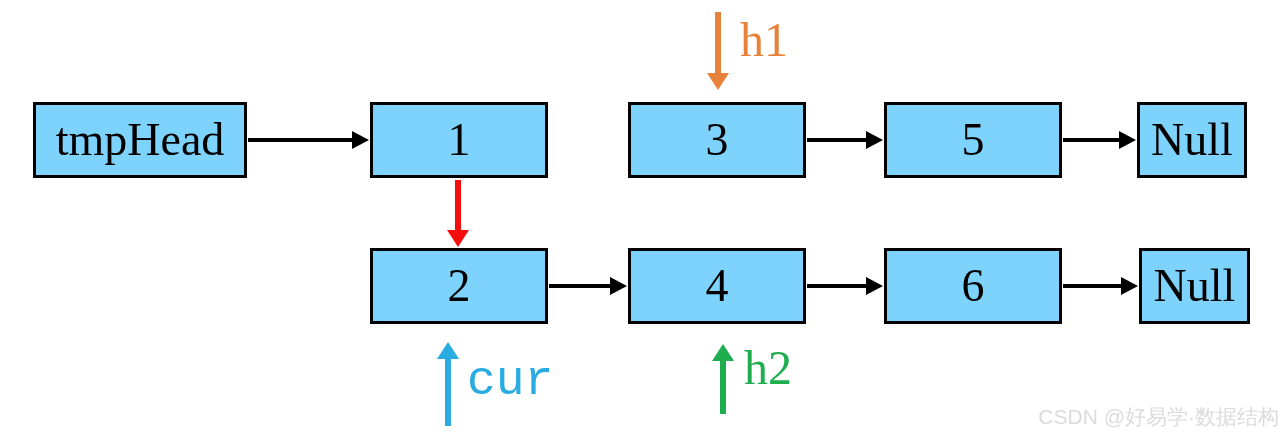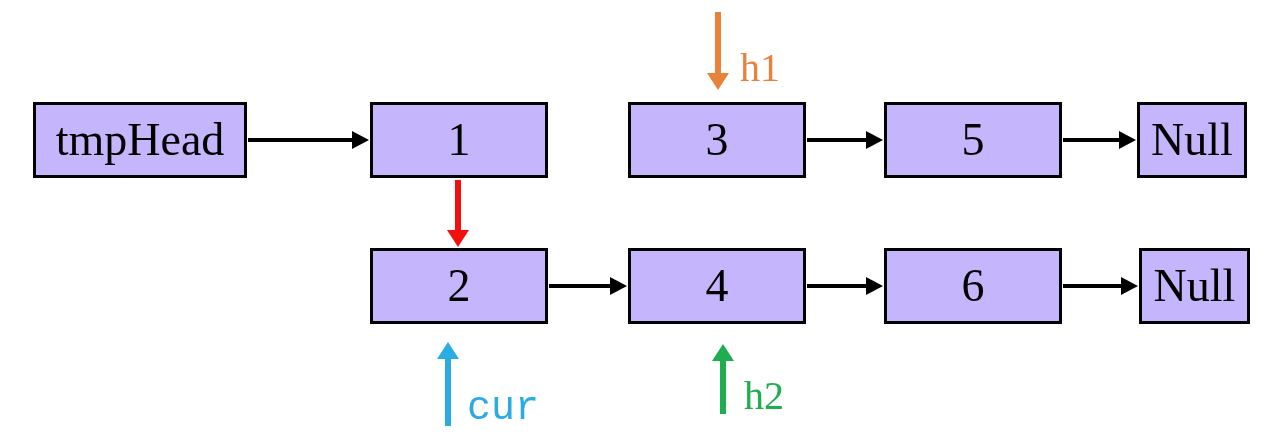--- a/index.html
+++ b/index.html
@@ -6,21 +6,21 @@
   html,body { background:#ffffff; }
   .canvas {
     position:relative; width:1284px; height:438px;
     background:#ffffff; overflow:hidden;
     font-family:"Liberation Serif","DejaVu Serif",serif;
   }
   
   .node {
     position:absolute; height:76px;
     border:3px solid var(--node-border,#000);
-    background:#c4b5fd; color:#000;
+    background:#7dd3fc; color:#000;
     display:flex; align-items:center; justify-content:center;
     font-size:46px; line-height:1;
   }
   
   .harrow { position:absolute; height:18px; display:flex; align-items:center; }
   .harrow .line { flex:1; height:4px; background:var(--link-arrow,#000); }
   .harrow .head {
     width:0; height:0;
     border-top:9px solid transparent; border-bottom:9px solid transparent;
     border-left:17px solid var(--link-arrow,#000);
@@ -36,21 +36,21 @@
   .varrow .head-up {
     width:0; height:0;
     border-left:11px solid transparent; border-right:11px solid transparent;
     border-bottom:17px solid currentColor;
   }
   .h1-arrow  { color:var(--h1-arrow); }
   .h2-arrow  { color:var(--h2-arrow); }
   .cur-arrow { color:var(--cur-arrow); }
   .red-arrow { color:var(--red-arrow); }
   
-  .ptr-label { position:absolute; font-size:40px; line-height:1;margin-top:32px; }
+  .ptr-label { position:absolute; font-size:48px; line-height:1; }
   .h1-label  { color:var(--h1-arrow); }
   .h2-label  { color:var(--h2-arrow); }
   .cur-label { color:var(--cur-arrow);font-family:Liberation Mono, monospace; }
   
   .watermark {
     position:absolute; right:5px; bottom:7px;
     font-family:"Liberation Sans","DejaVu Sans",sans-serif;
     font-size:21px; color:var(--watermark,#dbdbdb);
     text-shadow:1px 1px 0 #ffffff;
     white-space:nowrap;
@@ -114,14 +114,15 @@
     <div class="vline"></div>
   </div>
   <div class="ptr-label cur-label" style="left:467px; top:357px;">cur</div>
 
   <div class="varrow h2-arrow" style="left:712px; top:344px; height:70px;">
     <div class="head-up"></div>
     <div class="vline"></div>
   </div>
   <div class="ptr-label h2-label" style="left:744px; top:344px;">h2</div>
 
+  <div class="watermark">CSDN @好易学·数据结构</div>
 
 </div>
 
 </body></html>

